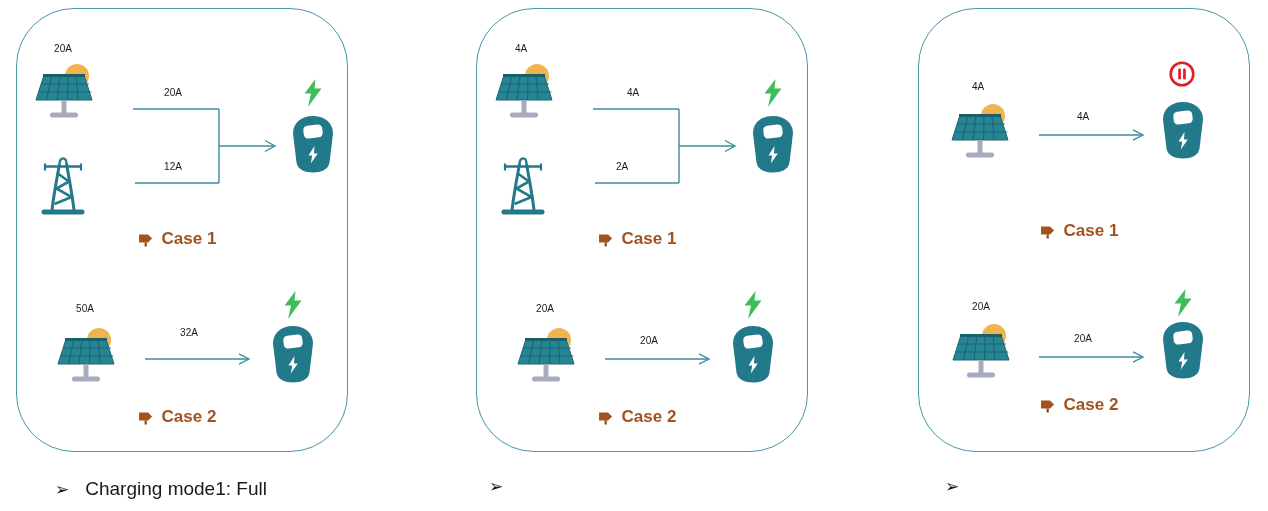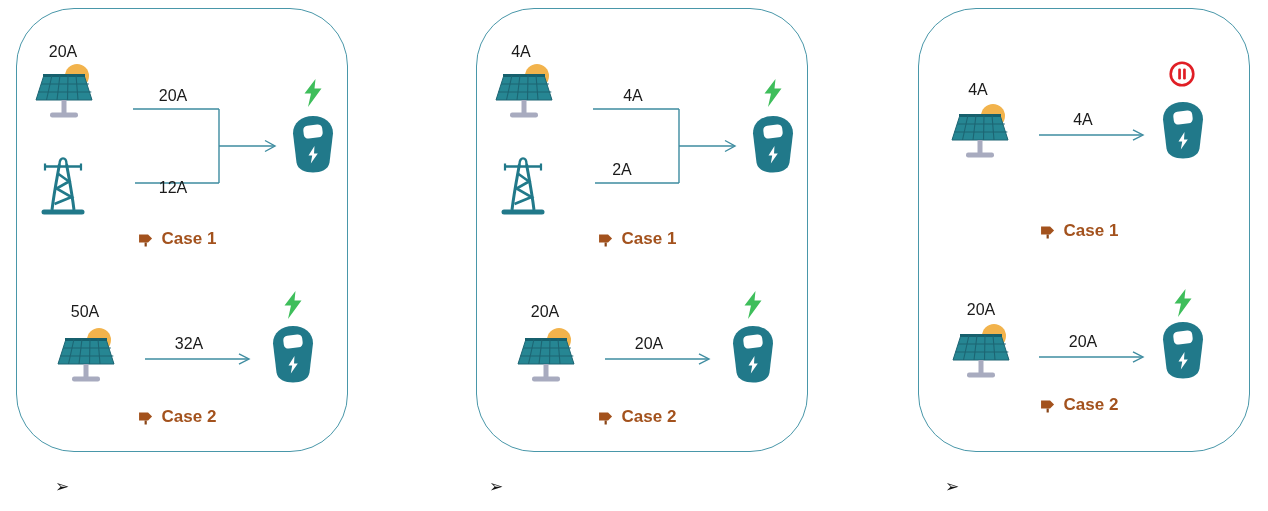--- a/index.html
+++ b/index.html
@@ -5,21 +5,21 @@
   :root{
     --teal:#21798A; --panel_border:#4997A9; --line:#3E8CA0; --sun:#F2B34C;
     --stand:#A8ABBF; --green:#3EBE5B; --red:#E01E25; --brown:#A3521D; --text:#1A1A1A;
   }
   html,body{margin:0;padding:0;background:#fff;}
   .canvas{position:relative;width:1268px;height:511px;background:#fff;overflow:hidden;
           font-family:"Liberation Sans",sans-serif;color:var(--text);}
   .panel{position:absolute;top:8px;width:332px;height:444px;border:1.5px solid var(--panel_border);
          border-radius:58px;background:#fff;box-sizing:border-box;}
   .abs{position:absolute;}
-  .amp{position:absolute;font-size:16px;color:var(--text);white-space:nowrap;transform:translateX(-50%);}
+  .amp{position:absolute;font-size:10px;color:var(--text);white-space:nowrap;transform:translateX(-50%);}
   .case-label{position:absolute;transform:translateX(-50%);display:flex;align-items:center;gap:8px;
               font-size:17px;font-weight:bold;color:var(--brown);white-space:nowrap;text-align:right;}
   .caption{position:absolute;top:478px;display:flex;align-items:center;gap:16px;font-size:19px;color:var(--text);white-space:nowrap;}
   .caption .bullet{font-size:17px;line-height:1;color:#111;}
   svg{display:block;}
 </style>
 </head>
 <body>
 
 <svg width="0" height="0" style="position:absolute" aria-hidden="true">
@@ -76,42 +76,42 @@
     <svg class="abs" style="left:16px;top:52px;" width="64" height="58">
         <use href="#sym-solar"></use>
       </svg>
     <svg class="abs" style="left:24px;top:144px;" width="44" height="62">
         <use href="#sym-tower"></use>
       </svg>
     <svg class="abs" style="left:116px;top:96px;" width="150" height="90">
         <use href="#sym-merge"></use>
       </svg>
     <div class="amp" style="left:156px;top:78px;">20A</div>
-    <div class="amp" style="left:156px;top:170px;">12A</div>
+    <div class="amp" style="left:156px;top:152px;">12A</div>
     <svg class="abs" style="left:286px;top:70px;" width="20" height="28">
         <use href="#sym-bolt"></use>
       </svg>
     <svg class="abs" style="left:274px;top:106px;" width="44" height="58">
         <use href="#sym-charger"></use>
       </svg>
     <div class="case-label" style="left:160px;top:220px;">
       <svg width="16" height="15">
           <use href="#sym-signpost"></use>
         </svg>
       <span>Case 1</span>
     </div>
 
     <div class="amp" style="left:68px;top:294px;">50A</div>
     <svg class="abs" style="left:38px;top:316px;" width="64" height="58">
         <use href="#sym-solar"></use>
       </svg>
     <svg class="abs" style="left:128px;top:342px;" width="112" height="14">
         <use href="#sym-arrow"></use>
       </svg>
-    <div class="amp" style="left:172px;top:326px;">32A</div>
+    <div class="amp" style="left:172px;top:318px;">32A</div>
     <svg class="abs" style="left:266px;top:282px;" width="20" height="28">
         <use href="#sym-bolt"></use>
       </svg>
     <svg class="abs" style="left:254px;top:316px;" width="44" height="58">
         <use href="#sym-charger"></use>
       </svg>
     <div class="case-label" style="left:160px;top:398px;">
       <svg width="16" height="15">
           <use href="#sym-signpost"></use>
         </svg>
@@ -206,20 +206,21 @@
     <div class="case-label" style="left:160px;top:386px;">
       <svg width="16" height="15">
           <use href="#sym-signpost"></use>
         </svg>
       <span>Case 2</span>
     </div>
   </div>
 
   <div class="caption" style="left:55px;">
     <span class="bullet">➢</span>
+    <span>Charging mode1: Full</span>
   </div>
   <div class="caption" style="left:489px;">
     <span class="bullet">➢</span>
   </div>
   <div class="caption" style="left:945px;">
     <span class="bullet">➢</span>
   </div>
 
 </div>
 

